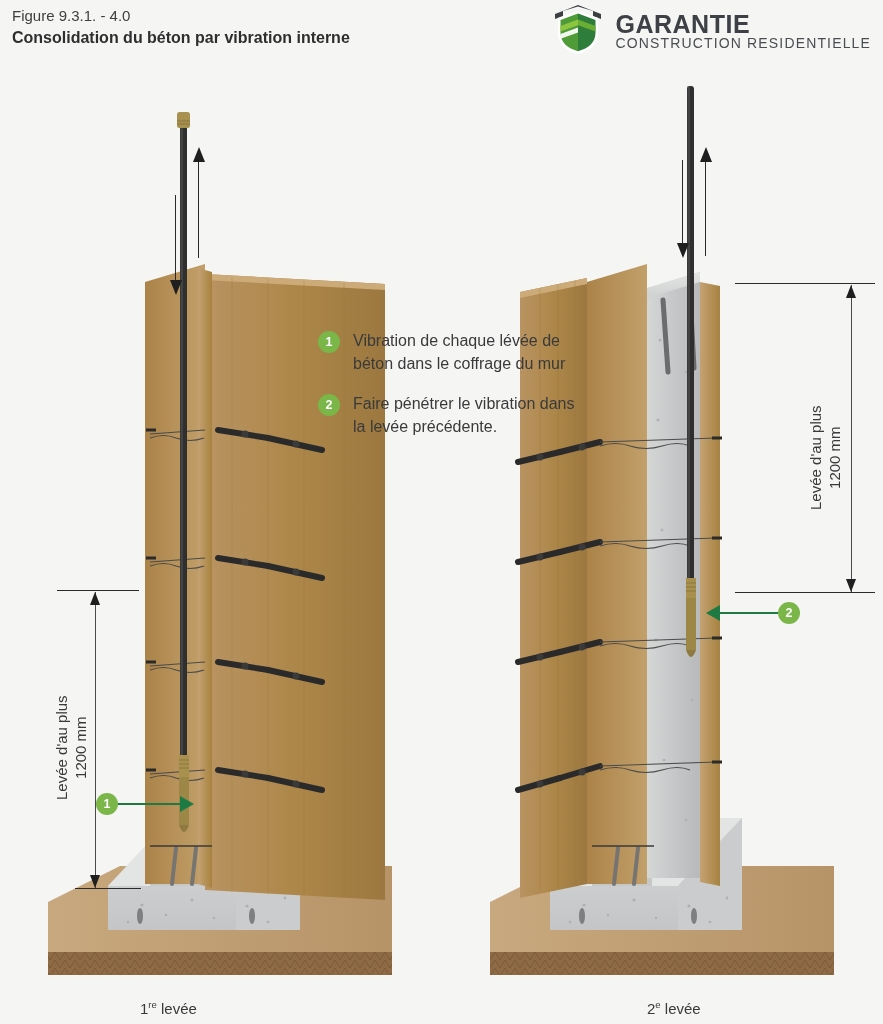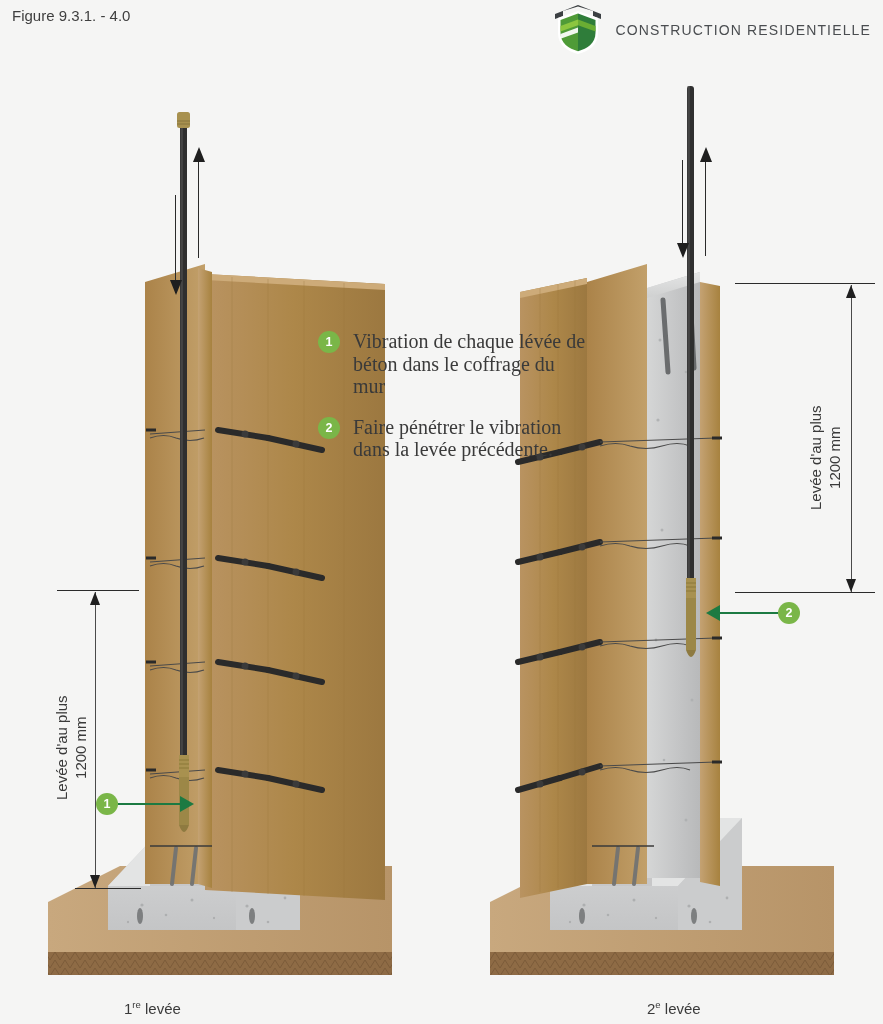--- a/index.html
+++ b/index.html
@@ -24,21 +24,21 @@
 
   
   .legend{position:absolute;left:318px;top:330px;width:270px;}
   .legend-row{display:flex;align-items:flex-start;margin-bottom:18px;}
   .badge{
     width:22px;height:22px;border-radius:50%;
     background:#7ab648;color:#fff;font-size:12.5px;font-weight:bold;
     display:flex;align-items:center;justify-content:center;
     flex:0 0 22px;margin-top:1px;
   }
-  .legend-text{margin-left:13px;font-size:20px;line-height:22.5px;color:#3a3a3a;font-family:Liberation Serif, serif;}
+  .legend-text{margin-left:13px;font-size:16px;line-height:22.5px;color:#3a3a3a;}
 
   
   .callout{position:absolute;display:flex;align-items:center;}
   .callout .badge{box-shadow:none;}
   .arrow-line{height:2px;background:#1c7a42;}
   .arrow-head{width:0;height:0;border-top:8px solid transparent;border-bottom:8px solid transparent;}
   .arrow-head.right{border-left:14px solid #1c7a42;}
   .arrow-head.left{border-right:14px solid #1c7a42;}
 
   
@@ -60,35 +60,37 @@
   .caption{position:absolute;font-size:15px;color:#3a3a3a;}
   .caption sup{font-size:9.5px;vertical-align:super;}
 
   .scene{position:absolute;left:0;top:0;width:883px;height:1024px;}
 </style>
 </head>
 <body>
 
 <div class="fig-header">
   <div class="fig-num">Figure 9.3.1. - 4.0</div>
+  <div class="fig-title">Consolidation du béton par vibration interne</div>
 </div>
 
 <div class="logo">
   <div class="logo-mark">
     <svg width="58" height="50" viewBox="0 0 58 50">
       <path d="M6 9 L29 0 L52 9 L52 14 L44 11 L44 6 L29 1.5 L14 6 L14 11 L6 14 Z" fill="#3c4043"></path>
       <path d="M9 13 L29 6 L49 13 L49 28 C49 40 40 46 29 49 C18 46 9 40 9 28 Z" fill="#ffffff"></path>
       <path d="M11.5 15 L29 8.6 L29 46.3 C19.6 43.6 11.5 38.3 11.5 27.8 Z" fill="#4f9b37"></path>
       <path d="M29 8.6 L46.5 15 L46.5 27.8 C46.5 38.3 38.4 43.6 29 46.3 Z" fill="#2f7d3a"></path>
       <path d="M11.5 21 L29 14.6 L29 20.2 L11.5 26.6 Z" fill="#8cc63f"></path>
       <path d="M29 14.6 L46.5 21 L46.5 26.6 L29 20.2 Z" fill="#6aad33"></path>
       <path d="M11.5 29 L29 22.6 L29 27.4 L11.5 33.8 Z" fill="#ffffff" opacity=".92"></path>
     </svg>
   </div>
   <div class="logo-text">
+    <div class="logo-word">GARANTIE</div>
     <div class="logo-sub">CONSTRUCTION RESIDENTIELLE</div>
   </div>
 </div>
 
 <svg class="scene" viewBox="0 0 883 1024">
   <defs>
     <linearGradient id="plyFront" x1="0" y1="0" x2="1" y2="0">
       <stop offset="0" stop-color="#b99361"></stop>
         <stop offset="0.5" stop-color="#ad8749"></stop>
         <stop offset="1" stop-color="#9c7840"></stop>
@@ -429,18 +431,18 @@
   <div class="arrow-line" style="width:62px;"></div>
   <div class="arrow-head right"></div>
 </div>
 
 <div class="callout" style="left:706px;top:601px;">
   <div class="arrow-head left"></div>
   <div class="arrow-line" style="width:58px;"></div>
   <div class="badge">2</div>
 </div>
 
-<div class="caption" style="left:124px;top:999px;">
+<div class="caption" style="left:140px;top:999px;">
   <span>1</span><sup>re</sup><span> levée</span>
 </div>
 <div class="caption" style="left:647px;top:999px;">
   <span>2</span><sup>e</sup><span> levée</span>
 </div>
 
 </body></html>

